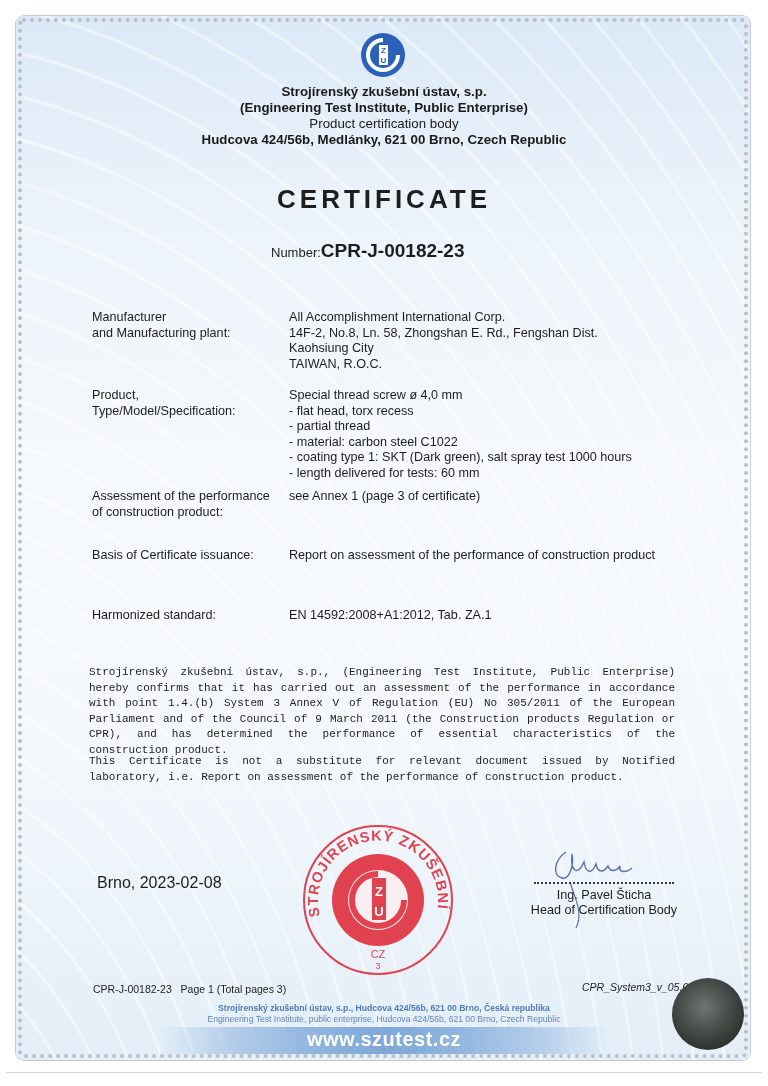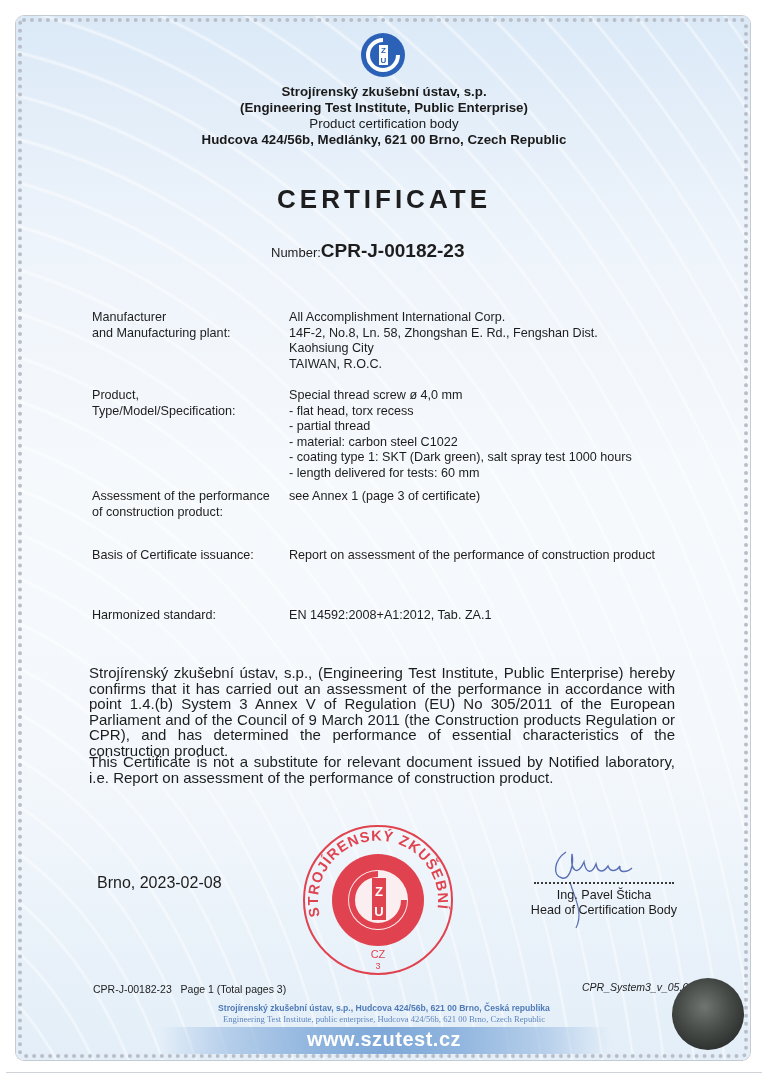--- a/index.html
+++ b/index.html
@@ -27,33 +27,33 @@
   .title { position: absolute; left: 0; right: 0; top: 184px; text-align: center; font-weight: bold; font-size: 26px; letter-spacing: 4px; color: #1e1e1e; }
   .number-row { position: absolute; left: 271px; top: 240px; display: flex; align-items: baseline; gap: 0; }
   .number-row .lbl { font-size: 13px; }
   .number-row .val { font-size: 19px; font-weight: bold; text-align: center; }
 
   .field { position: absolute; left: 92px; width: 600px; font-size: 12.6px; line-height: 15.5px; }
   .field .k { position: absolute; left: 0; width: 195px; }
   .field .v { position: absolute; left: 197px; width: 400px; }
   .field .v div, .field .k div { white-space: nowrap; }
 
-  .para { position: absolute; left: 89px; width: 586px; font-size: 15px; line-height: 15.5px; text-align: justify; }
+  .para { position: absolute; left: 89px; width: 586px; font-size: 11px; line-height: 15.5px; text-align: justify; font-family: Liberation Mono, monospace; }
 
   .seal { position: absolute; left: 298px; top: 820px; width: 160px; height: 160px; }
   .place { position: absolute; left: 97px; top: 874px; font-size: 16px; }
   .sign { position: absolute; left: 524px; top: 844px; width: 160px; height: 90px; }
   .sign .dots { position: absolute; left: 10px; top: 38px; width: 140px; border-top: 2px dotted #3a3a3a; }
   .sign .name { position: absolute; left: 0; top: 44px; width: 160px; text-align: center; font-size: 12.6px; line-height: 15px; }
   .sign svg { position: absolute; left: 20px; top: -2px; }
 
   .footer-left { position: absolute; left: 93px; top: 983px; font-size: 10.5px; }
   .footer-right { position: absolute; left: 582px; top: 981px; font-size: 10.5px; font-style: italic; }
   .addr1 { position: absolute; left: 0; right: 0; top: 1003px; text-align: center; font-size: 8.6px; font-weight: bold; color: #4f7ab8; }
-  .addr2 { position: absolute; left: 0; right: 0; top: 1014px; text-align: center; font-size: 8.6px; color: #5e86be; font-family: Liberation Serif, serif; }
+  .addr2 { position: absolute; left: 0; right: 0; top: 1014px; text-align: center; font-size: 8.6px; color: #5e86be; }
   .web-band { position: absolute; left: 160px; top: 1027px; width: 450px; height: 27px;
     background: linear-gradient(90deg, rgba(150,185,225,0) 0%, rgba(150,185,225,0.6) 15%, #8fb4de 35%, #7ea8d8 50%, #8fb4de 65%, rgba(150,185,225,0.6) 85%, rgba(150,185,225,0) 100%); }
   .web { position: absolute; left: 0; right: 0; top: 1028px; text-align: center; font-size: 20px; font-weight: bold; color: #ffffff; letter-spacing: 0.5px; }
   .holo { position: absolute; left: 672px; top: 978px; width: 72px; height: 72px; border-radius: 50%;
     background: radial-gradient(circle at 45% 40%, #6f7571 0%, #454a47 45%, #2a2d2b 80%, #3b3f3c 100%); }
 </style>
 </head>
 <body>
 
 <div class="sheet"></div>

